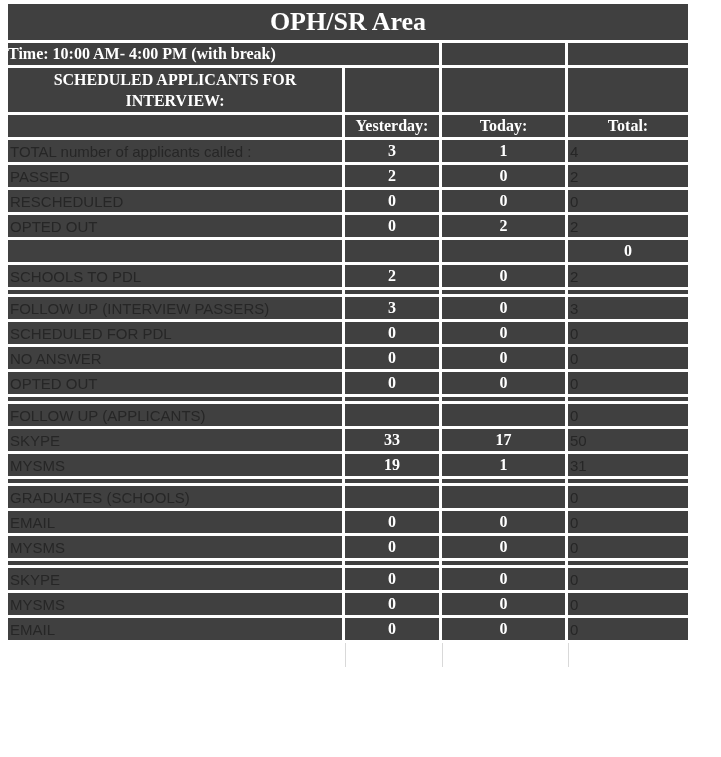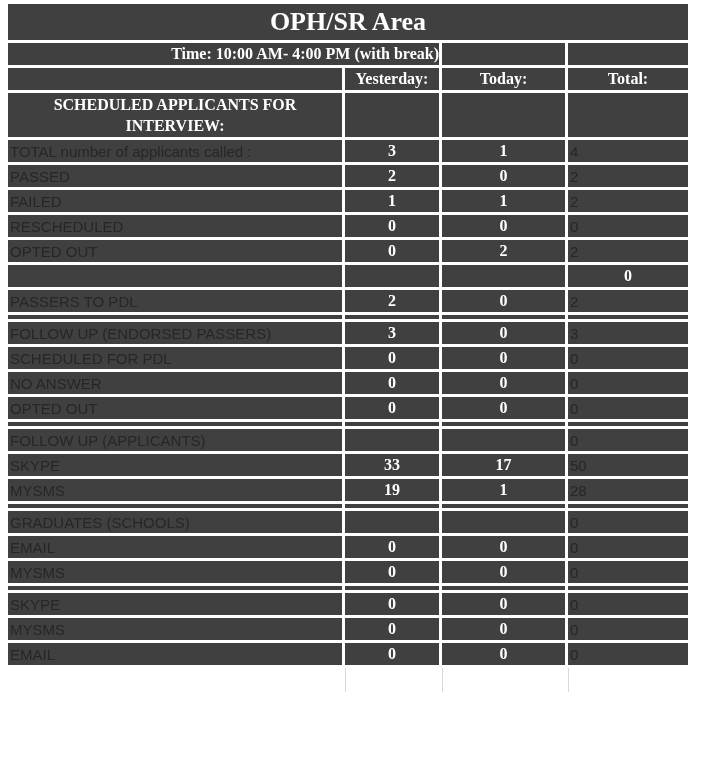--- a/index.html
+++ b/index.html
@@ -27,21 +27,21 @@
   td.title-cell {
     height: 36px;
     text-align: center;
     color: #ffffff;
     font-family: "Liberation Serif", "DejaVu Serif", serif;
     font-weight: bold;
     font-size: 26px;
   }
   td.time-cell {
     height: 22px;
-    text-align: right;
+    text-align: left;
     color: #ffffff;
     font-family: "Liberation Serif", "DejaVu Serif", serif;
     font-weight: bold;
     font-size: 16px;
   }
   td.sched-cell {
     height: 44px;
     text-align: center;
     color: #ffffff;
     font-family: "Liberation Serif", "DejaVu Serif", serif;
@@ -117,89 +117,83 @@
     <td class="title-cell" colspan="4">OPH/SR Area</td>
   </tr>
 
   <tr>
     <td class="time-cell" colspan="2">Time: 10:00 AM- 4:00 PM (with break)</td>
     <td></td>
     <td></td>
   </tr>
 
   <tr>
-    <td></td>
-    <td class="colhead">Yesterday:</td>
-    <td class="colhead">Today:</td>
-    <td class="colhead">Total:</td>
-  </tr>
-
-  <tr>
     <td class="sched-cell twoline">
       <span>SCHEDULED APPLICANTS FOR</span>
       <span>INTERVIEW:</span>
     </td>
     <td></td>
     <td></td>
     <td></td>
   </tr>
 
   <tr>
+    <td></td>
+    <td class="colhead">Yesterday:</td>
+    <td class="colhead">Today:</td>
+    <td class="colhead">Total:</td>
+  </tr>
+
+  <tr>
     <td class="lbl">TOTAL number of applicants called :</td>
     <td class="num">3</td>
     <td class="num">1</td>
     <td class="tot">4</td>
   </tr>
   <tr>
     <td class="lbl">PASSED</td>
     <td class="num">2</td>
     <td class="num">0</td>
     <td class="tot">2</td>
   </tr>
   <tr>
-    <td class="lbl">FAILED</td>
-    <td class="num">1</td>
-    <td class="num">1</td>
-    <td class="tot">2</td>
-  </tr>
-  <tr>
     <td class="lbl">RESCHEDULED</td>
     <td class="num">0</td>
     <td class="num">0</td>
     <td class="tot">0</td>
   </tr>
   <tr>
     <td class="lbl">OPTED OUT</td>
     <td class="num">0</td>
     <td class="num">2</td>
     <td class="tot">2</td>
   </tr>
 
   <tr>
     <td class="lbl"></td>
     <td class="num"></td>
     <td class="num"></td>
     <td class="tw">0</td>
   </tr>
   <tr>
-    <td class="lbl">PASSERS TO PDL</td>
+    <td class="lbl">SCHOOLS TO PDL</td>
     <td class="num">2</td>
     <td class="num">0</td>
     <td class="tot">2</td>
   </tr>
 
   <tr class="sep">
     <td></td>
         <td></td>
         <td></td>
         <td></td>
   </tr>
 
   <tr>
-    <td class="lbl">FOLLOW UP (ENDORSED PASSERS)</td>
+    <td class="lbl">FOLLOW UP (INTERVIEW PASSERS)</td>
     <td class="num">3</td>
     <td class="num">0</td>
     <td class="tot">3</td>
   </tr>
   <tr>
     <td class="lbl">SCHEDULED FOR PDL</td>
     <td class="num">0</td>
     <td class="num">0</td>
     <td class="tot">0</td>
   </tr>
@@ -232,21 +226,21 @@
   <tr>
     <td class="lbl">SKYPE</td>
     <td class="num">33</td>
     <td class="num">17</td>
     <td class="tot">50</td>
   </tr>
   <tr>
     <td class="lbl">MYSMS</td>
     <td class="num">19</td>
     <td class="num">1</td>
-    <td class="tot">28</td>
+    <td class="tot">31</td>
   </tr>
 
   <tr class="sep">
     <td></td>
         <td></td>
         <td></td>
         <td></td>
   </tr>
 
   <tr>

